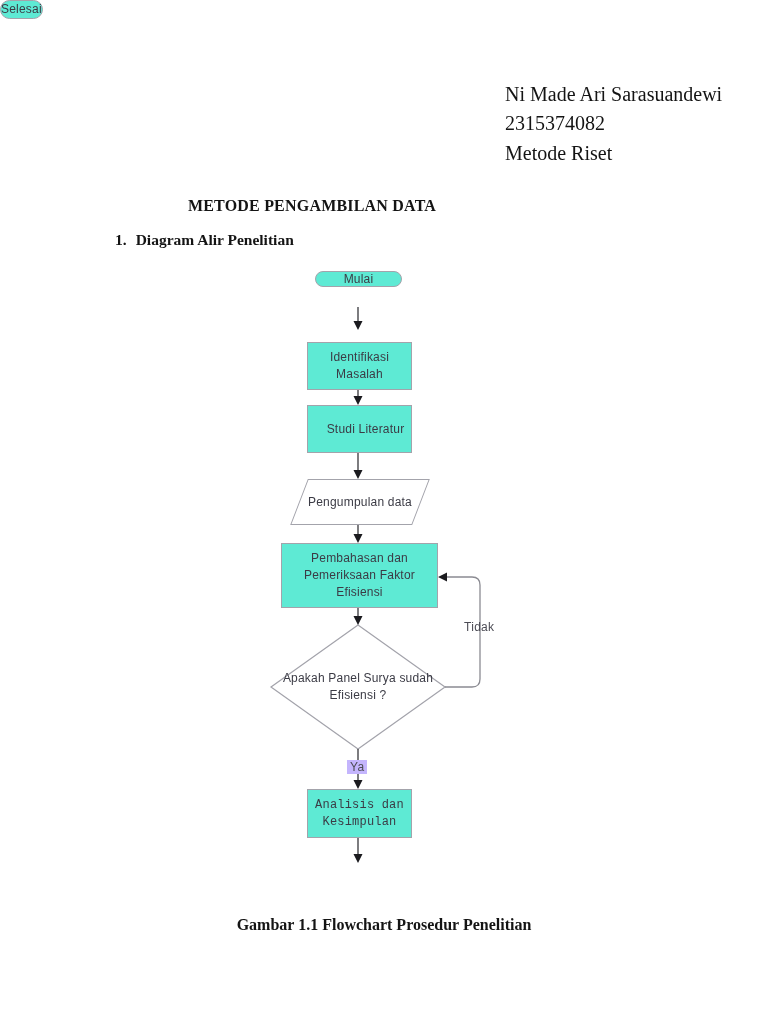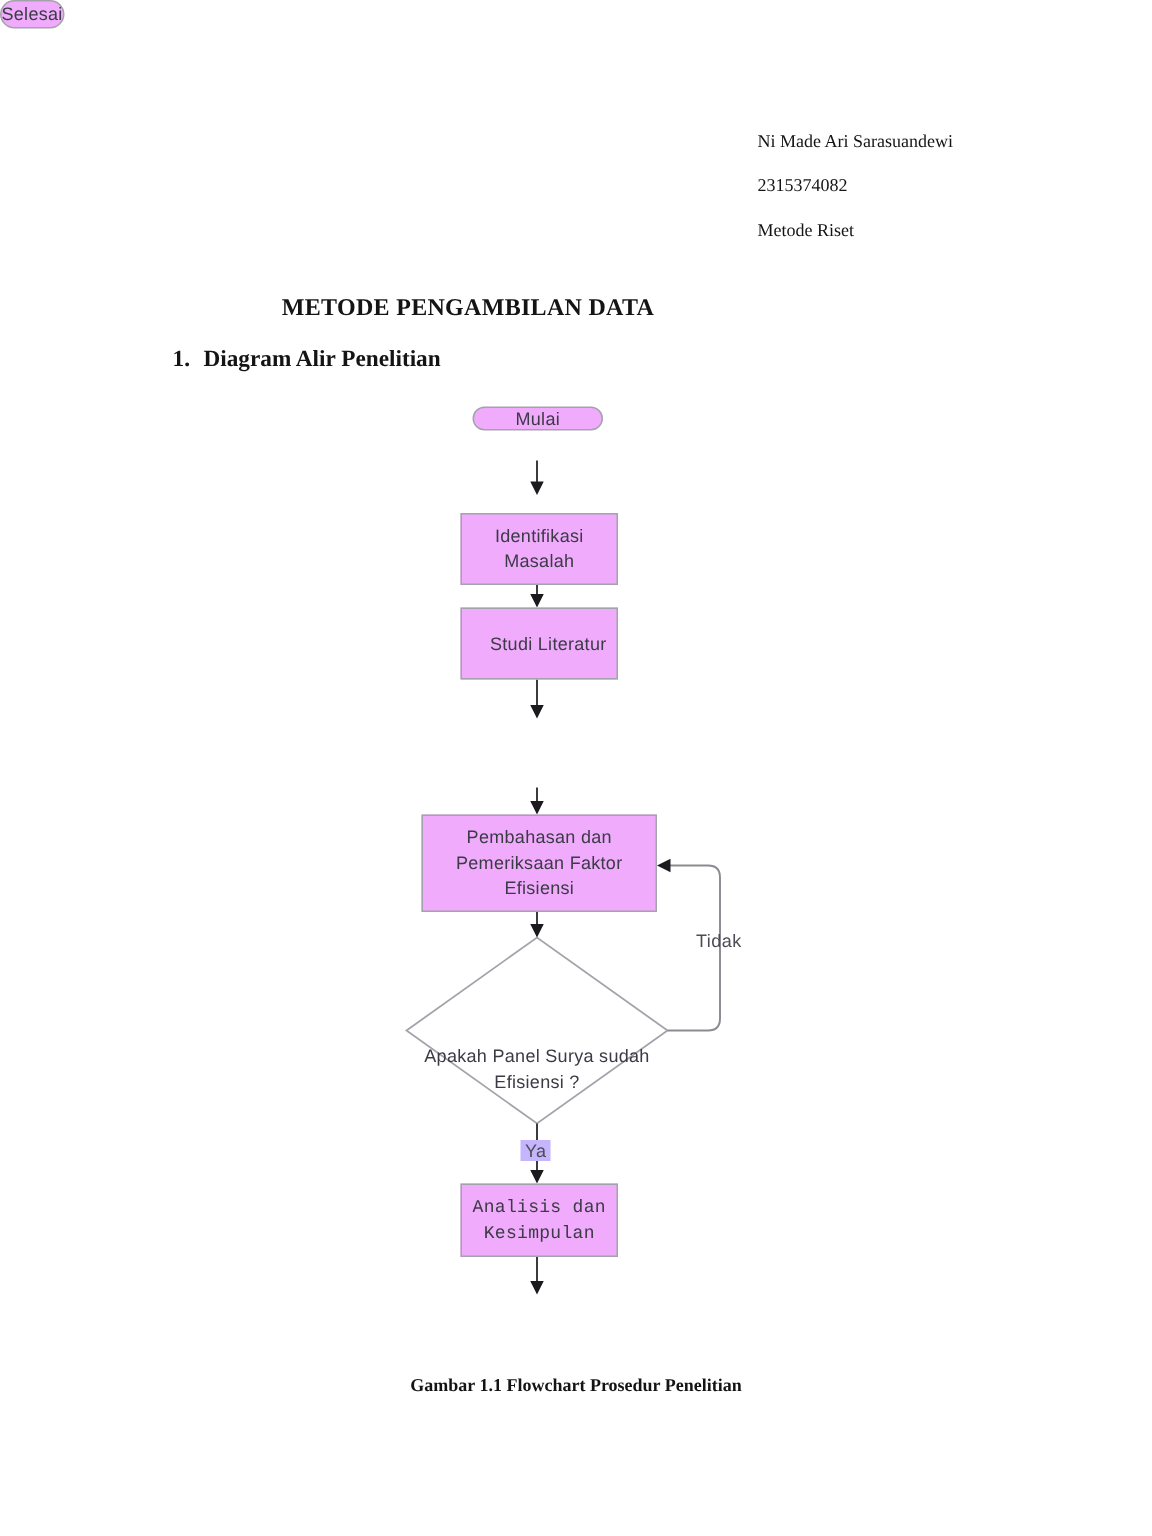--- a/index.html
+++ b/index.html
@@ -11,21 +11,21 @@
     overflow: hidden;
     font-family: "Liberation Serif", serif;
     color: #141414;
   }
 
   
   .header-block {
     position: absolute;
     left: 505px;
     top: 80px;
-    font-size: 12px;
+    font-size: 20px;
     line-height: 29.4px;
     white-space: nowrap;
   }
   .doc-title {
     position: absolute;
     left: 0;
     top: 197px;
     width: 624px;
     margin: 0;
     text-align: center;
@@ -42,21 +42,21 @@
     display: flex;
     gap: 9px;
     white-space: nowrap;
   }
   .caption {
     position: absolute;
     left: 0;
     top: 916px;
     width: 768px;
     text-align: center;
-    font-size: 12px;
+    font-size: 16px;
     font-weight: bold;
   }
 
   
   .flow {
     position: absolute;
     inset: 0;
     font-family: "Liberation Sans", sans-serif;
     color: var(--node-text, #3b3b45);
   }
@@ -69,21 +69,21 @@
   .node {
     position: absolute;
     display: flex;
     align-items: center;
     justify-content: center;
     text-align: center;
     font-size: 12px;
     line-height: 17px;
     letter-spacing: 0.2px;
   }
-  .box, .stadium { background: #f0abfc; border: 1px solid var(--node-border, #9a9aa2); box-sizing: border-box; }
+  .box, .stadium { background: #5eead4; border: 1px solid var(--node-border, #9a9aa2); box-sizing: border-box; }
   .stadium { border-radius: 17px; }
 
   .n-start      { left: 315px; top: 271px; width: 87px;  height: 16px; }
   .n-identify   { left: 307px; top: 330px; width: 105px; height: 48px; margin-top: 12px; }
   .n-literature { left: 307px; top: 405px; width: 105px; height: 48px; padding-left: 12px; }
   .n-collect    { left: 299px; top: 479px; width: 122px; height: 46px; }
   .n-collect .skew-bg {
     position: absolute; inset: 0;
     background: #ffffff;
     border: 1px solid var(--node-border, #9a9aa2);
@@ -97,21 +97,20 @@
   .n-analysis .node-label { max-width: 95px; font-family: Liberation Mono, monospace; }
   .n-identify .node-label { max-width: 95px; }
 
   .diamond-label {
     position: absolute;
     left: 278px; top: 670px; width: 160px;
     text-align: center;
     font-size: 12px;
     line-height: 17px;
     letter-spacing: 0.2px;
-    margin-top: 26px;
   }
   .edge-label {
     position: absolute;
     font-size: 12px;
     letter-spacing: 0.3px;
     color: #4c4c55;
   }
   .label-no { left: 464px; top: 620px; }
   .label-ya { left: 347px; top: 760px; background: #c4b5fd; padding: 0 3px; }
 </style>
@@ -158,20 +157,24 @@
     </div>
 
     <div class="node box n-identify">
       <div class="node-label">Identifikasi Masalah</div>
     </div>
 
     <div class="node box n-literature">
       <div class="node-label">Studi Literatur</div>
     </div>
 
+    <div class="node n-collect">
+      <div class="skew-bg"></div>
+      <div class="node-label">Pengumpulan data</div>
+    </div>
 
     <div class="node box n-discussion">
       <div class="node-label">Pembahasan dan Pemeriksaan Faktor Efisiensi</div>
     </div>
 
     <div class="diamond-label">Apakah Panel Surya sudah Efisiensi ?</div>
 
     <div class="edge-label label-no">Tidak</div>
     <div class="edge-label label-ya">Ya</div>
 

